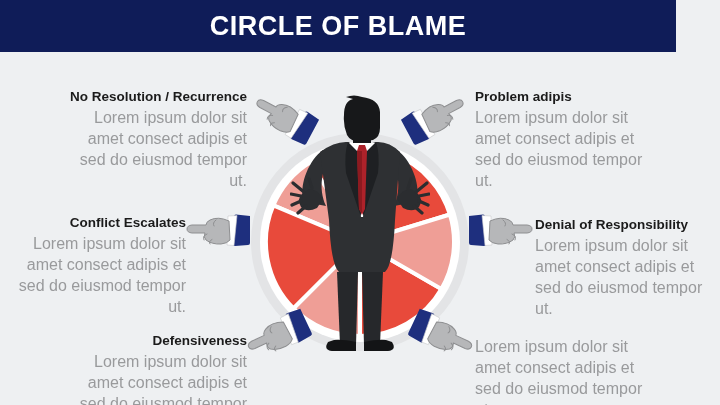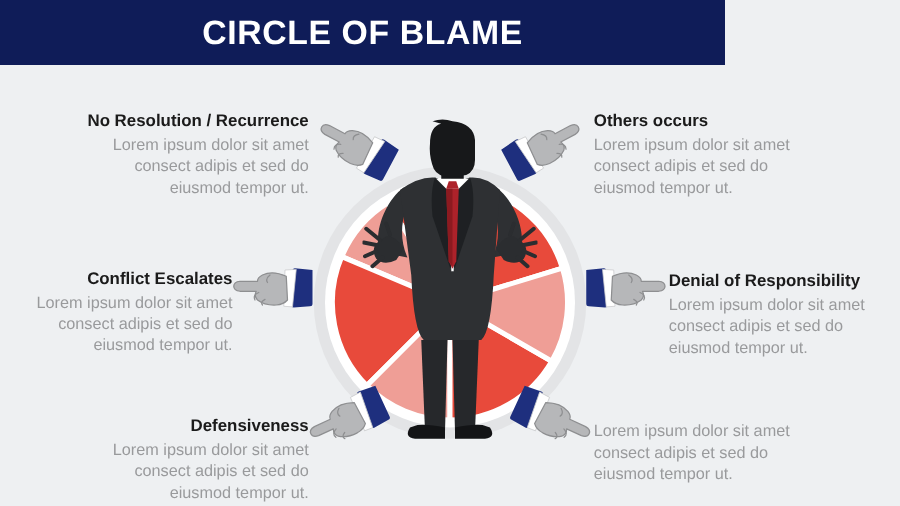--- a/index.html
+++ b/index.html
@@ -1,34 +1,34 @@
 <!DOCTYPE html>
 <html><head>
 <meta charset="utf-8">
 <style>
   html,body{margin:0;padding:0;background:#555;}
   .slide{
     position:relative;width:720px;height:405px;overflow:hidden;
     background:#eef0f2;font-family:"Liberation Sans",sans-serif;
   }
   .header{
-    position:absolute;left:0;top:0;width:580px;height:52px;
+    position:absolute;left:0;top:0;width:676px;height:52px;
     background:#0f1c58;display:flex;align-items:center;justify-content:center;
   }
   .header h1{
     margin:0;color:#fff;font-size:27px;font-weight:bold;letter-spacing:.5px;
   }
   .stage{position:absolute;left:0;top:52px;width:720px;height:287px;}
   .abs{position:absolute;}
   .block{position:absolute;width:230px;}
   .block h3{
     margin:0;font-size:13.5px;font-weight:bold;color:#1b1b1b;white-space:nowrap;
   }
   .block .body{
-    margin-top:3px;font-size:13px;line-height:1.32;color:#999a9c;width:185px;
+    margin-top:3px;font-size:16px;line-height:1.32;color:#999a9c;width:185px;
   }
   .block.left-col{text-align:right;}
   .block.left-col .body{margin-left:auto;}
   .block.right-col{text-align:left;}
   .hand{position:absolute;width:68px;height:38px;}
   .pos-tl{left:252px;top:47px;transform:rotate(28deg) scaleX(-1);}
   .pos-tr{left:400px;top:47px;transform:rotate(-28deg);}
   .pos-ml{left:186px;top:159px;transform:scaleX(-1);}
   .pos-mr{left:465px;top:159px;}
   .pos-bl{left:245px;top:263px;transform:rotate(-25deg) scaleX(-1);}
@@ -129,21 +129,21 @@
 
       <path d="M57,40 Q53,30 54,20 Q54,6 63,4 L56,2 Q64,-1 72,2 Q89,4 90,17 L90,33 Q90,42 83,45 L70,47 Q60,46 57,40 Z" fill="#17181a"></path>
     </svg>
 
     <div class="block left-col blk-tl">
       <h3>No Resolution / Recurrence</h3>
       <div class="body">Lorem ipsum dolor sit amet consect adipis et sed do eiusmod tempor ut.</div>
     </div>
 
     <div class="block right-col blk-tr">
-      <h3>Others occurs</h3>
+      <h3>Problem adipis</h3>
       <div class="body">Lorem ipsum dolor sit amet consect adipis et sed do eiusmod tempor ut.</div>
     </div>
 
     <div class="block left-col blk-ml">
       <h3>Conflict Escalates</h3>
       <div class="body">Lorem ipsum dolor sit amet consect adipis et sed do eiusmod tempor ut.</div>
     </div>
 
     <div class="block right-col blk-mr">
       <h3>Denial of Responsibility</h3>

